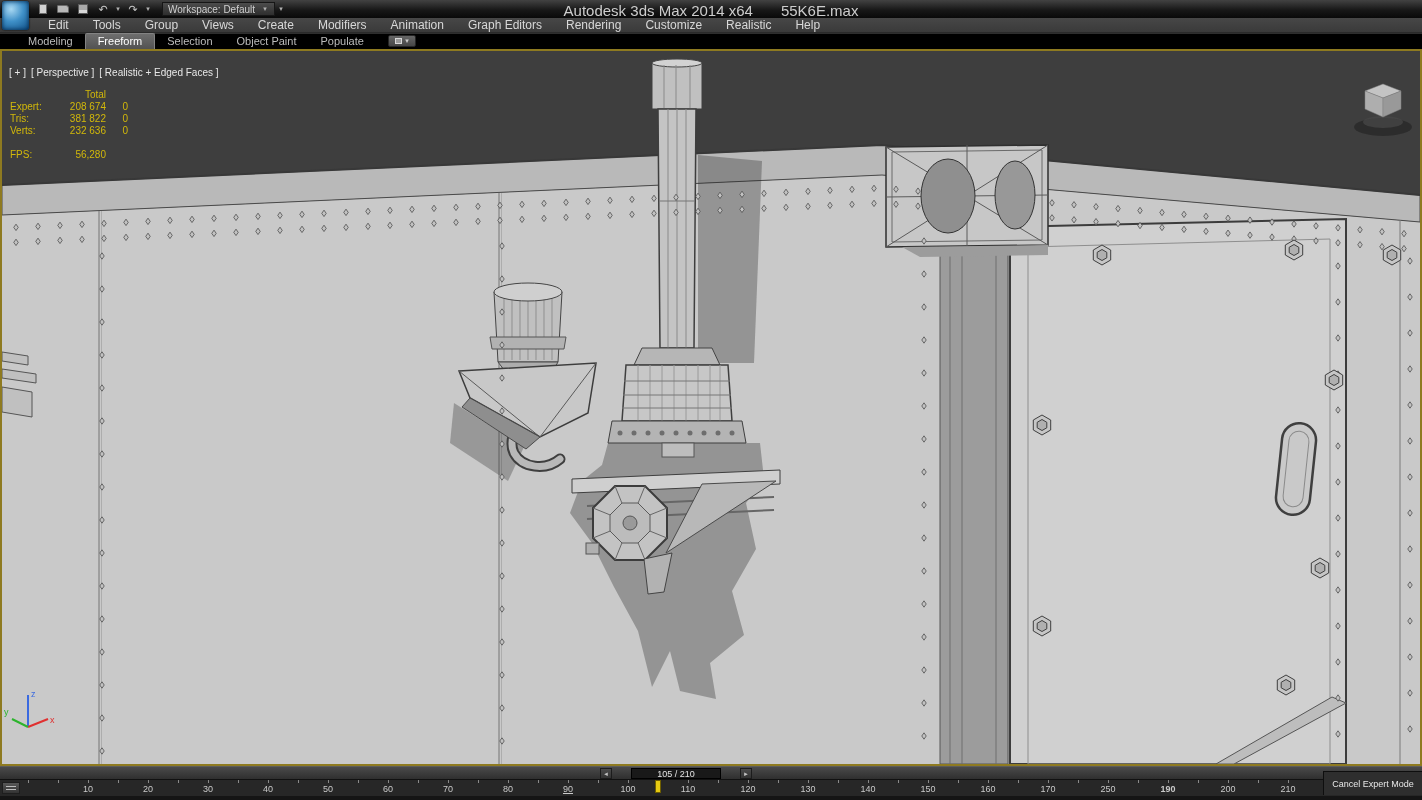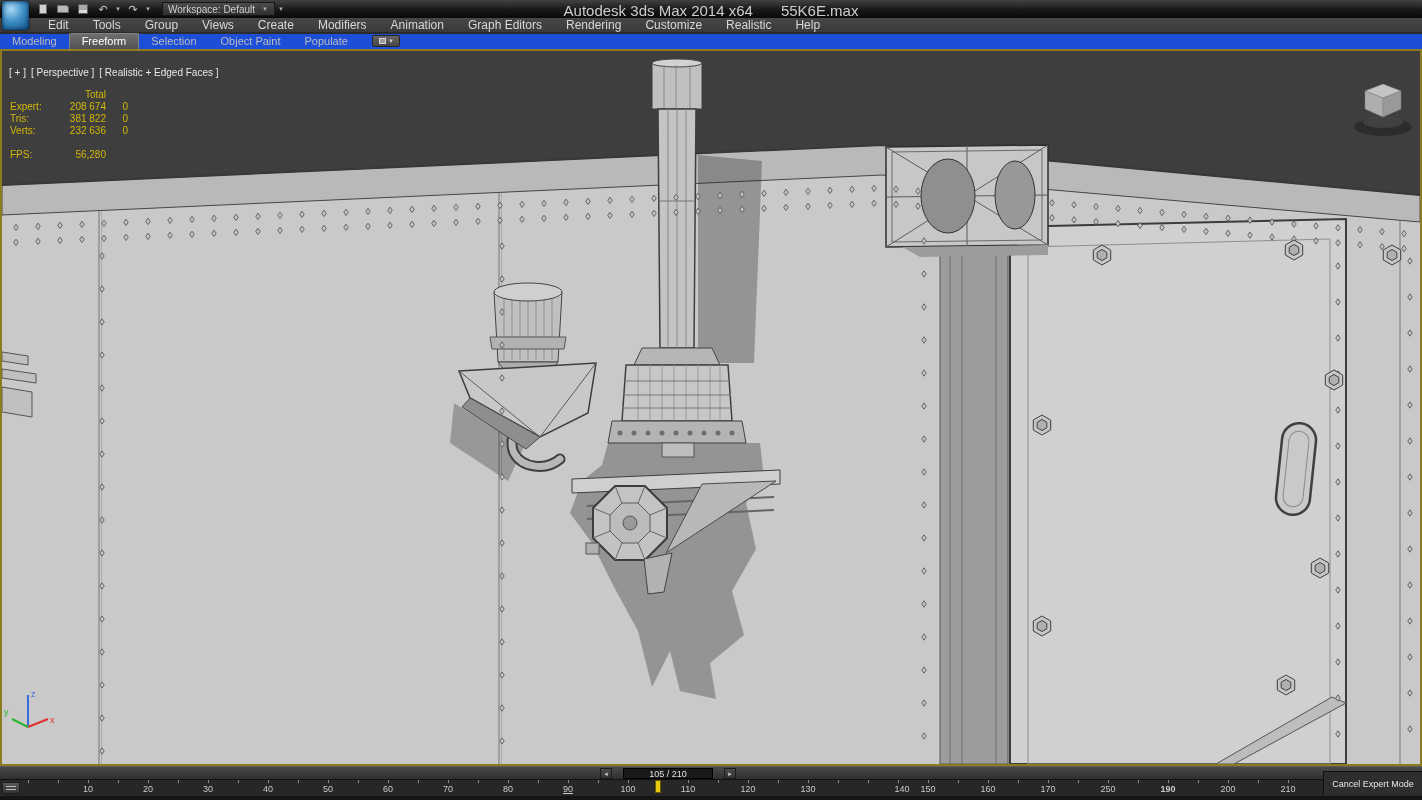--- a/index.html
+++ b/index.html
@@ -36,22 +36,22 @@
 .minbar{display:block;width:8px;height:2px;background:#e0e0e0;margin-top:7px}
 .maxbox{display:block;width:9px;height:8px;border:1px solid #e0e0e0}
 
 
 #menubar{position:absolute;left:0;top:18px;width:100%;height:15px;
   background:linear-gradient(#474747,#3a3a3a);border-bottom:1px solid #2a2a2a;
   display:flex;align-items:center;padding-left:36px}
 .menu-item{padding:0 12px;font-size:12px;color:#d8d8d8;line-height:15px}
 
 
-#ribbon{position:absolute;left:0;top:33px;width:100%;height:16px;background:#1d4ed8;
-  border-top:1px solid #2e2e2e;display:flex;align-items:flex-end;}
+#ribbon{position:absolute;left:0;top:33px;width:100%;height:16px;background:#000000;
+  border-top:1px solid #2e2e2e;display:flex;align-items:flex-end;padding-left:16px}
 .rtab{padding:1px 12px 2px;font-size:11px;color:#bcbcbc}
 .rtab.active{background:linear-gradient(#6e6e6e,#525252);color:#fff;
   border:1px solid #838383;border-bottom:none;border-radius:2px 2px 0 0}
 #ribbon-btn{margin-left:12px;margin-bottom:2px;width:28px;height:12px;
   background:linear-gradient(#666,#464646);border:1px solid #262626;border-radius:2px;
   display:flex;align-items:center;justify-content:center;gap:3px;color:#ccc;font-size:7px}
 .mini-rect{display:block;width:7px;height:6px;border:1px solid #d8d8d8;background:#9a9a9a}
 
 
 #viewport{position:absolute;left:0;top:49px;width:1422px;height:717px;
@@ -59,21 +59,21 @@
 #scene{position:absolute;left:0;top:0}
 #vp-label{position:absolute;left:7px;top:16px;font-size:10px;color:#e8e8e8;display:flex;gap:5px;z-index:5}
 #stats{position:absolute;left:8px;top:38px;font-size:10px;line-height:12px;color:#d2b80a;z-index:5;pointer-events:none}
 .srow{display:grid;grid-template-columns:38px 58px 22px}
 .sl{text-align:left}.sv{text-align:right}.sz{text-align:right}
 #fps-row{margin-top:12px}
 
 
 #trackbar{position:absolute;left:0;top:766px;width:100%;height:13px;
   background:linear-gradient(#4a4a4a,#2f2f2f);border-top:1px solid #5c5c5c}
-#frame-indicator{position:absolute;left:600px;top:1px;display:flex;gap:11px;height:11px}
+#frame-indicator{position:absolute;left:600px;top:1px;display:flex;gap:19px;height:11px}
 .tb-arrow{width:12px;background:linear-gradient(#4a4a4a,#333);border:1px solid #1c1c1c;color:#c4c4c4;
   font-size:6px;display:flex;align-items:center;justify-content:center}
 #frame-display{width:90px;background:#191919;border:1px solid #000;color:#e2e2e2;font-size:9px;
   display:flex;align-items:center;justify-content:center}
 
 
 #ruler{position:absolute;left:0;top:779px;width:100%;height:17px;background:#272727;border-top:1px solid #111}
 .tlabel{position:absolute;top:4px;transform:translateX(-50%);font-size:9px;color:#c9c9c9}
 .ttick{position:absolute;top:0;width:1px;height:3px;background:#8a8a8a}
 #frame-marker{position:absolute;top:0;width:6px;height:13px;background:#e6ca12;border:1px solid #6e5e00;z-index:2}
@@ -627,21 +627,21 @@
         <div class="tlabel" style="left: 268px;">40</div>
         <div class="tlabel" style="left: 328px;">50</div>
         <div class="tlabel" style="left: 388px;">60</div>
         <div class="tlabel" style="left: 448px;">70</div>
         <div class="tlabel" style="left: 508px;">80</div>
         <div class="tlabel" style="left: 568px; text-decoration: underline;">90</div>
         <div class="tlabel" style="left: 628px;">100</div>
         <div class="tlabel" style="left: 688px;">110</div>
         <div class="tlabel" style="left: 748px;">120</div>
         <div class="tlabel" style="left: 808px;">130</div>
-        <div class="tlabel" style="left: 868px; margin-left: 34px;">140</div>
+        <div class="tlabel" style="left: 868px;">140</div>
         <div class="tlabel" style="left: 928px;">150</div>
         <div class="tlabel" style="left: 988px;">160</div>
         <div class="tlabel" style="left: 1048px;">170</div>
         <div class="tlabel" style="left: 1108px;">250</div>
         <div class="tlabel" style="left: 1168px; font-weight: bold;">190</div>
         <div class="tlabel" style="left: 1228px;">200</div>
         <div class="tlabel" style="left: 1288px;">210</div>
       </div>
     <div id="frame-marker" style="left: 655px;"></div>
   </div>

